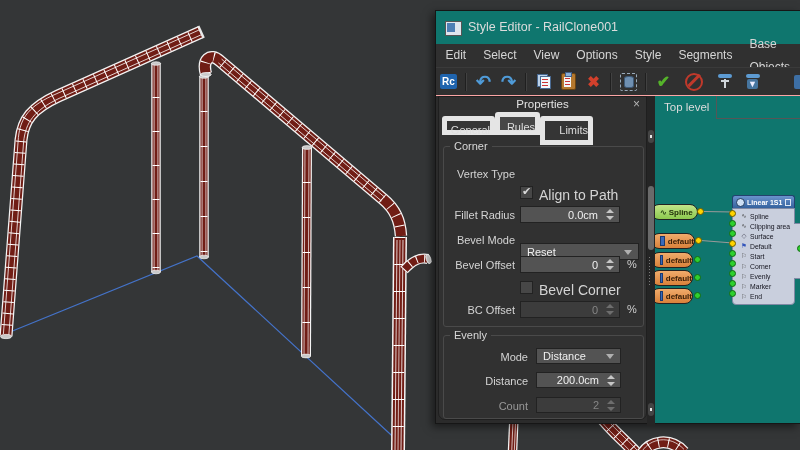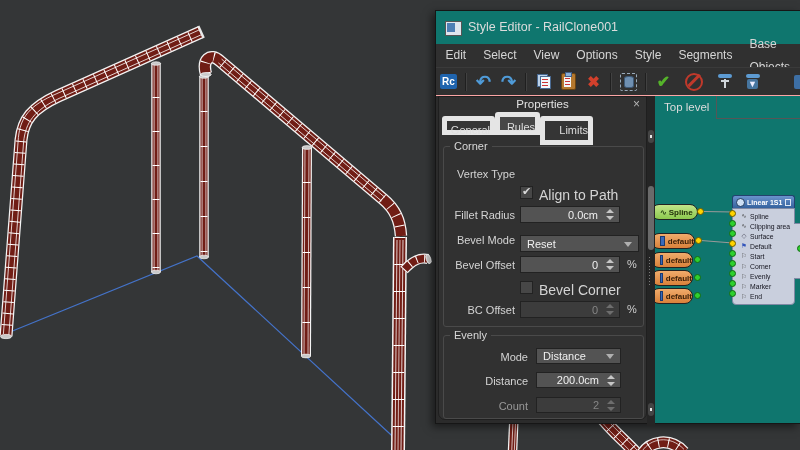--- a/index.html
+++ b/index.html
@@ -313,21 +313,21 @@
           <span class="row-label" style="left:0;top:60px;width:71px;height:17px;line-height:17px;">Fillet Radius</span>
           <div class="field" style="left:76px;top:59px;width:100px;height:17px;">
             <span class="val">0.0cm</span>
             <span class="spin">
                 <b></b>
                 <i></i>
               </span>
           </div>
 
           <span class="row-label" style="left:0;top:85px;width:71px;height:17px;line-height:17px;">Bevel Mode</span>
-          <div class="dropdown" style="left:76px;top:88px;width:119px;height:17px;">
+          <div class="dropdown" style="left:76px;top:96px;width:119px;height:17px;">
             <span class="val">Reset</span>
             <span class="caret"></span>
           </div>
 
           <span class="row-label" style="left:0;top:110px;width:71px;height:17px;line-height:17px;">Bevel Offset</span>
           <div class="field" style="left:76px;top:109px;width:100px;height:17px;">
             <span class="val">0</span>
             <span class="spin">
                 <b></b>
                 <i></i>

